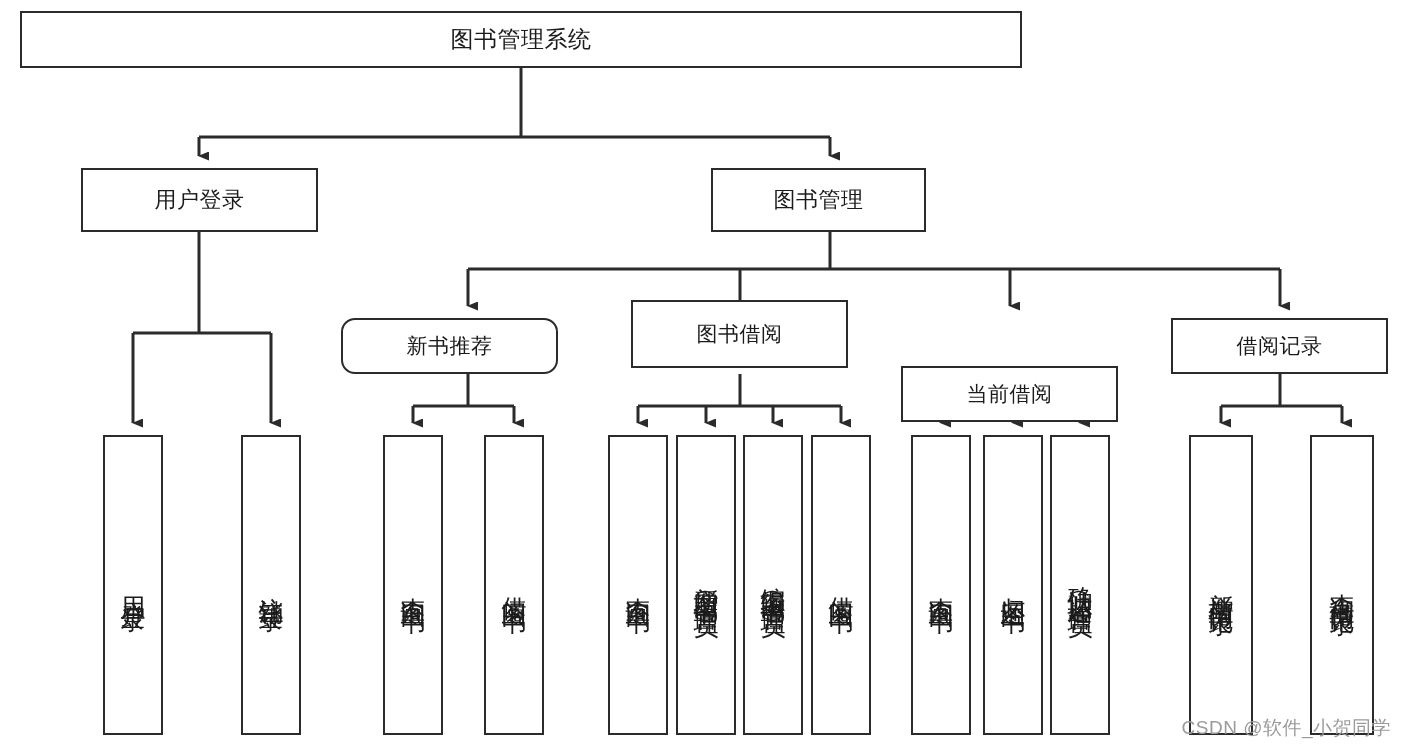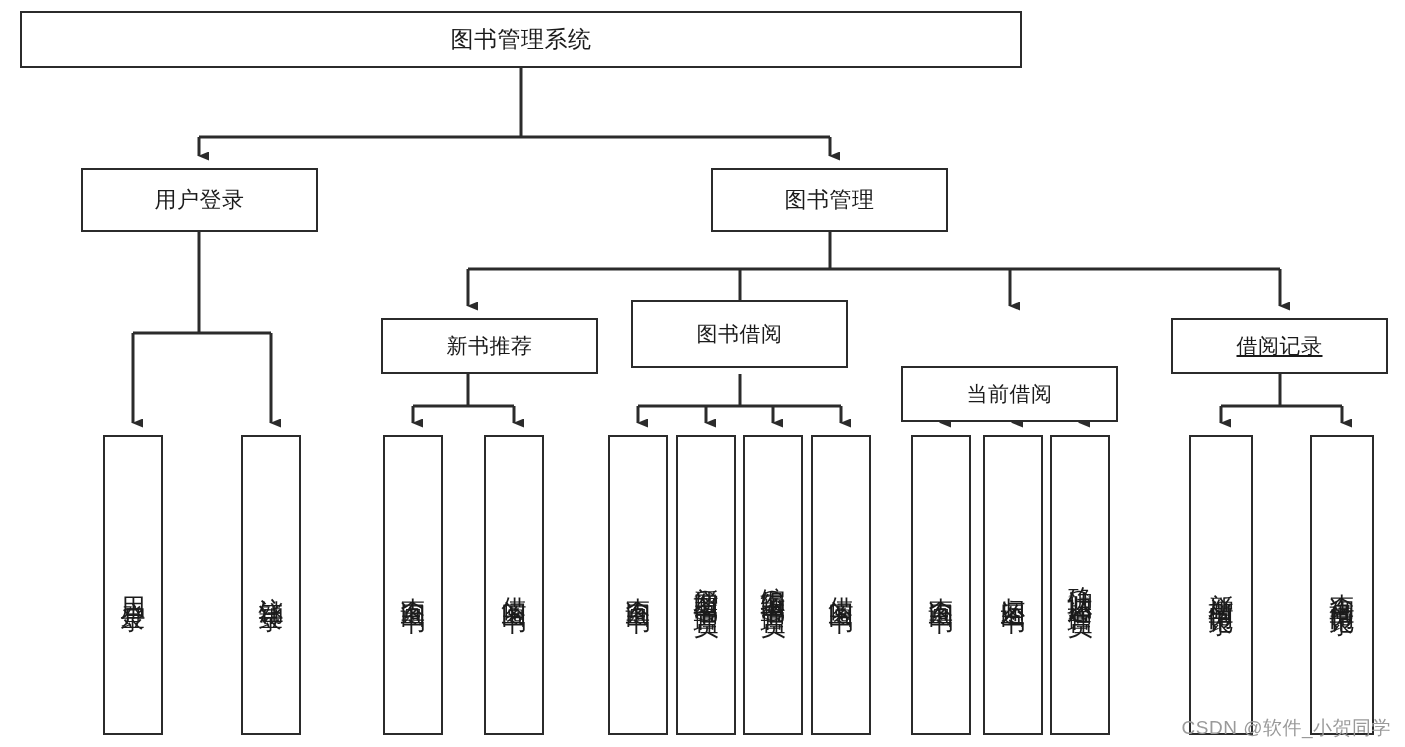--- a/index.html
+++ b/index.html
@@ -139,34 +139,34 @@
     </g>
   </svg>
 
   <div class="node horiz root" style="left:20px; top:11px; width:1002px; height:57px;align-items:center;">
     <span class="node-label">图书管理系统</span>
   </div>
 
   <div class="node horiz tier2" style="left:81px; top:168px; width:237px; height:64px;">
     <span class="node-label">用户登录</span>
   </div>
-  <div class="node horiz tier2" style="left:711px; top:168px; width:237px; height:64px;">
+  <div class="node horiz tier2" style="left:711px; top:168px; width:215px; height:64px;">
     <span class="node-label">图书管理</span>
   </div>
 
-  <div class="node horiz tier3" style="left:381px; top:318px; width:217px; height:56px;">
+  <div class="node horiz tier3" style="left:341px; top:318px; width:217px; height:56px;border-radius:14px;">
     <span class="node-label">新书推荐</span>
   </div>
   <div class="node horiz tier3" style="left:631px; top:300px; width:217px; height:68px;">
     <span class="node-label">图书借阅</span>
   </div>
   <div class="node horiz tier3" style="left:901px; top:318px; width:217px; height:56px;margin-top:48px;">
     <span class="node-label">当前借阅</span>
   </div>
-  <div class="node horiz tier3" style="left:1171px; top:318px; width:217px; height:56px;text-decoration:underline;">
+  <div class="node horiz tier3" style="left:1171px; top:318px; width:217px; height:56px;">
     <span class="node-label">借阅记录</span>
   </div>
 
   <div class="node leaf" style="left:103px; top:435px; width:60px; height:300px;">
     <span class="node-label">用户登录</span>
   </div>
   <div class="node leaf" style="left:241px; top:435px; width:60px; height:300px;">
     <span class="node-label">注销登录</span>
   </div>
 

